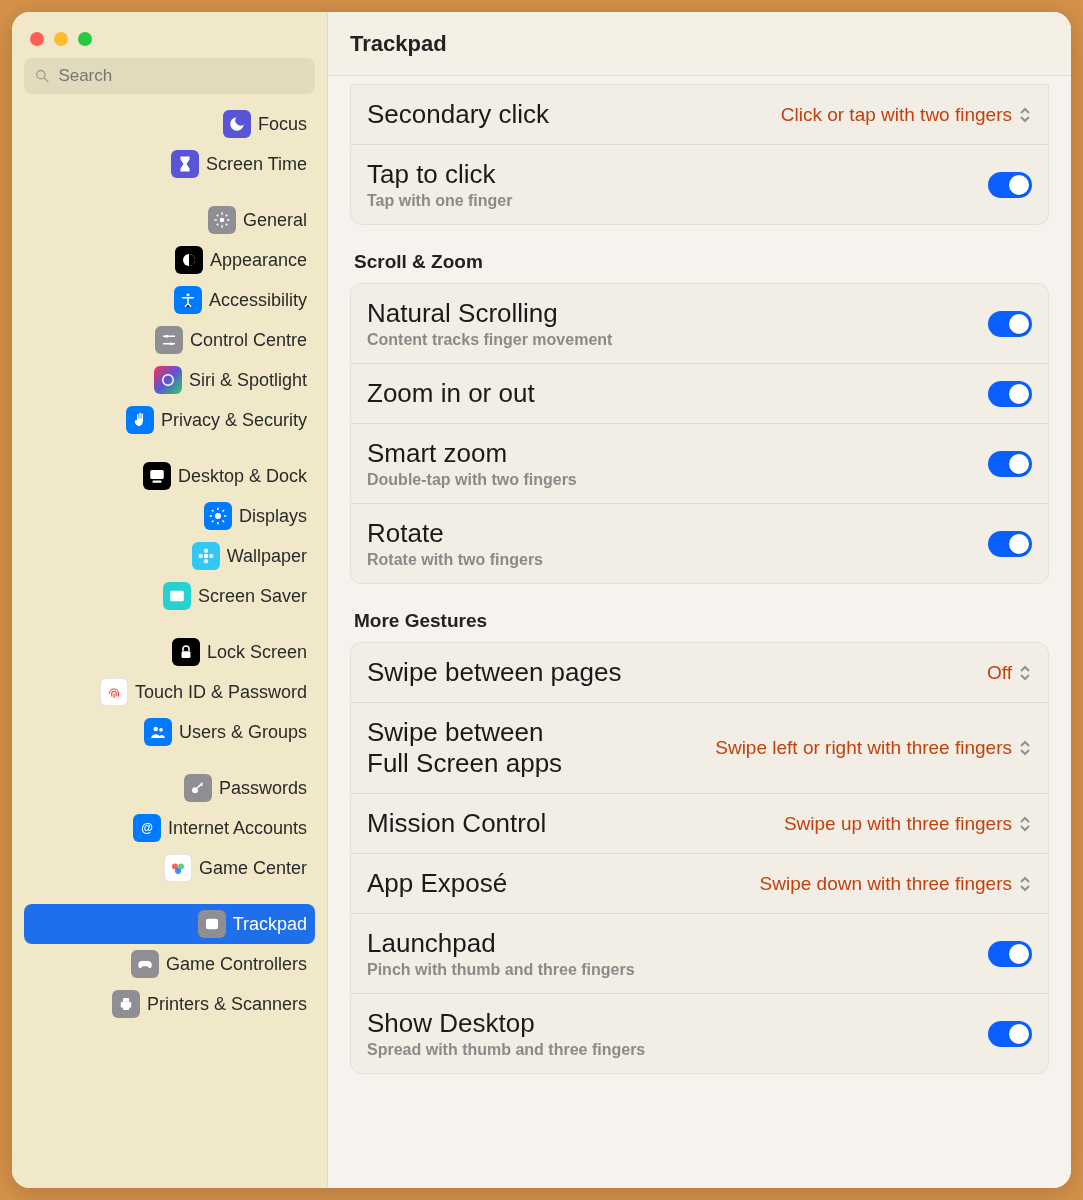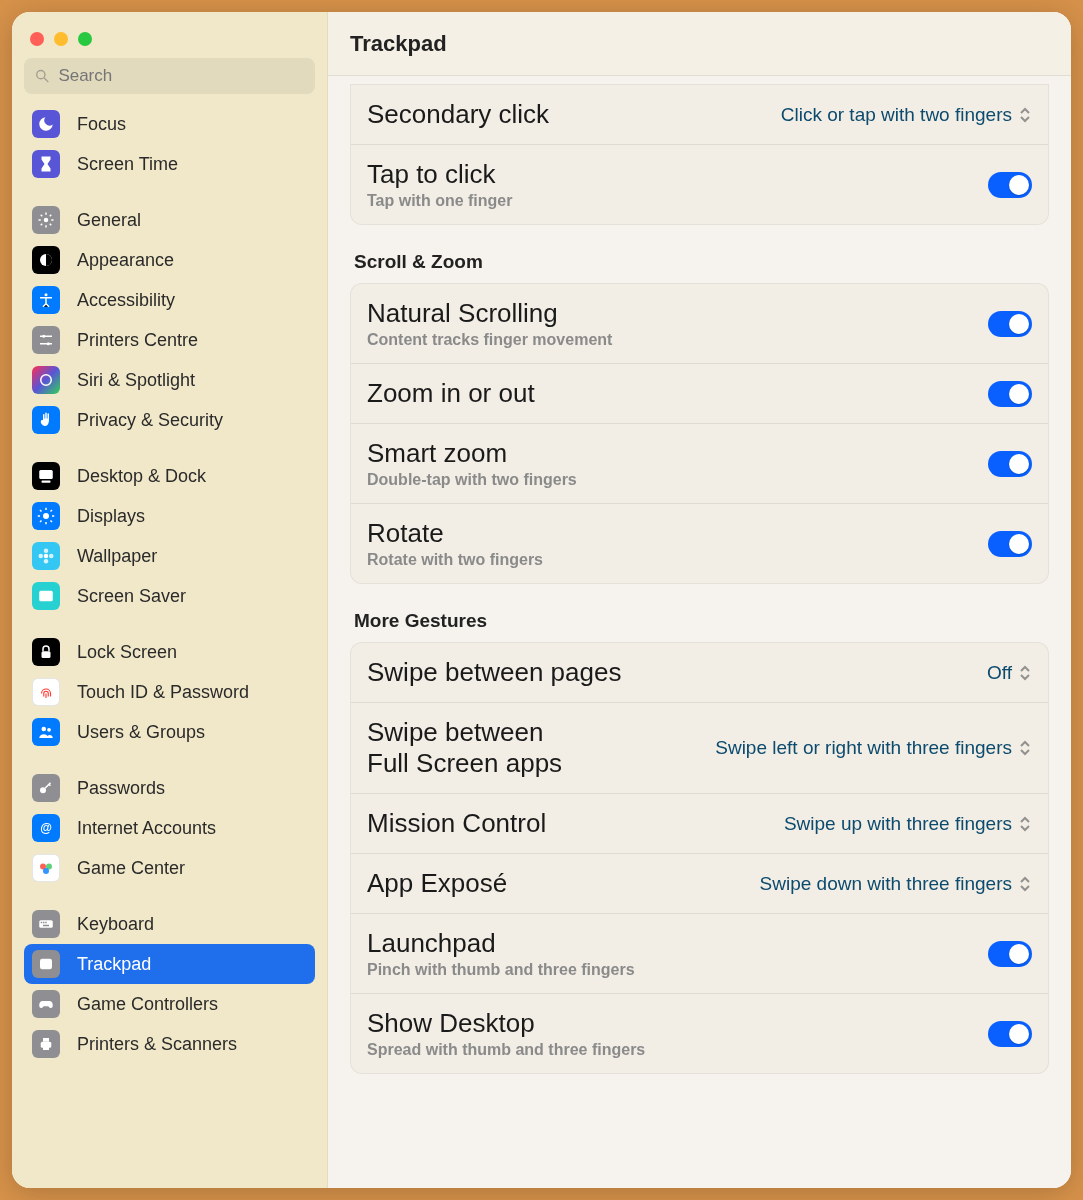--- a/index.html
+++ b/index.html
@@ -41,26 +41,27 @@
   }
   .searchbox svg { width:18px;height:18px; opacity:0.5;}
   .searchbox input {
     border:none; background:transparent; outline:none;
     font-size:17px; color:#555; width:100%;
   }
   .side-list { overflow-y:auto; flex:1; padding-bottom:10px;}
   .side-group { margin-bottom: 16px; }
   .side-item {
     display:flex; align-items:center;
-    gap:17px;
+    gap:7px;
     padding: 6px 8px;
     border-radius:8px;
     font-size:18px;
     color:#2a2a2a;
     cursor:pointer;
+    justify-content:flex-end;
   }
   .side-item.selected { background:#1f6fec; color:#fff;}
   .side-icon {
     width:28px;height:28px;border-radius:6px;
     display:flex;align-items:center;justify-content:center;
     color:#fff; font-size:14px; flex-shrink:0;
   }
   .side-icon svg{width:18px;height:18px;}
   .main {
     flex:1;
@@ -103,21 +104,21 @@
     width:44px;height:26px;border-radius:13px;
     background:#0a60ff; position:relative; flex-shrink:0; cursor:pointer;
   }
   .toggle::after{
     content:"";position:absolute;right:3px;top:3px;
     width:20px;height:20px;border-radius:50%;background:#fff;
     box-shadow:0 1px 2px rgba(0,0,0,0.2);
   }
   .popup {
     display:flex;align-items:center;gap:6px;
-    font-size:19px;color:#0c4a6e;
+    font-size:19px;color:#c2410c;
     cursor:pointer;
     justify-content:flex-end;
   }
   .popup svg{width:14px;height:18px;opacity:0.6;}
   .row-title.narrow{max-width:220px;}
 </style>
 </head>
 <body>
 
 <div class="window">
@@ -186,21 +187,21 @@
           <span>Accessibility</span>
         </div>
         <div class="side-item">
           <div class="side-icon" style="background:#8e8e93">
               <svg viewBox="0 0 24 24">
                 <path stroke="#fff" stroke-width="2" d="M4 7h16M4 17h16"></path>
                 <circle cx="9" cy="7" r="2" fill="#fff"></circle>
                 <circle cx="15" cy="17" r="2" fill="#fff"></circle>
               </svg>
             </div>
-          <span>Printers Centre</span>
+          <span>Control Centre</span>
         </div>
         <div class="side-item">
           <div class="side-icon" style="background:linear-gradient(135deg,#ff2d55,#5856d6,#30d158)">
               <svg viewBox="0 0 24 24">
                 <circle cx="12" cy="12" r="7" fill="none" stroke="#fff" stroke-width="2"></circle>
               </svg>
             </div>
           <span>Siri &amp; Spotlight</span>
         </div>
         <div class="side-item">
@@ -318,34 +319,20 @@
                 <circle cx="8" cy="10" r="4" fill="#ff3b30" opacity="0.8"></circle>
                 <circle cx="16" cy="10" r="4" fill="#34c759" opacity="0.8"></circle>
                 <circle cx="12" cy="16" r="4" fill="#007aff" opacity="0.8"></circle>
               </svg>
             </div>
           <span>Game Center</span>
         </div>
       </div>
 
       <div class="side-group">
-        <div class="side-item">
-          <div class="side-icon" style="background:#8e8e93">
-              <svg viewBox="0 0 24 24">
-                <rect x="3" y="7" width="18" height="10" rx="2" fill="#fff"></rect>
-                <g fill="#8e8e93">
-                  <rect x="5" y="9" width="2" height="2"></rect>
-                  <rect x="8" y="9" width="2" height="2"></rect>
-                  <rect x="11" y="9" width="2" height="2"></rect>
-                  <rect x="8" y="13" width="8" height="2"></rect>
-                </g>
-              </svg>
-            </div>
-          <span>Keyboard</span>
-        </div>
         <div class="side-item selected">
           <div class="side-icon" style="background:#8e8e93">
               <svg viewBox="0 0 24 24">
                 <rect x="4" y="5" width="16" height="14" rx="3" fill="#fff"></rect>
               </svg>
             </div>
           <span>Trackpad</span>
         </div>
         <div class="side-item">
           <div class="side-icon" style="background:#8e8e93">

